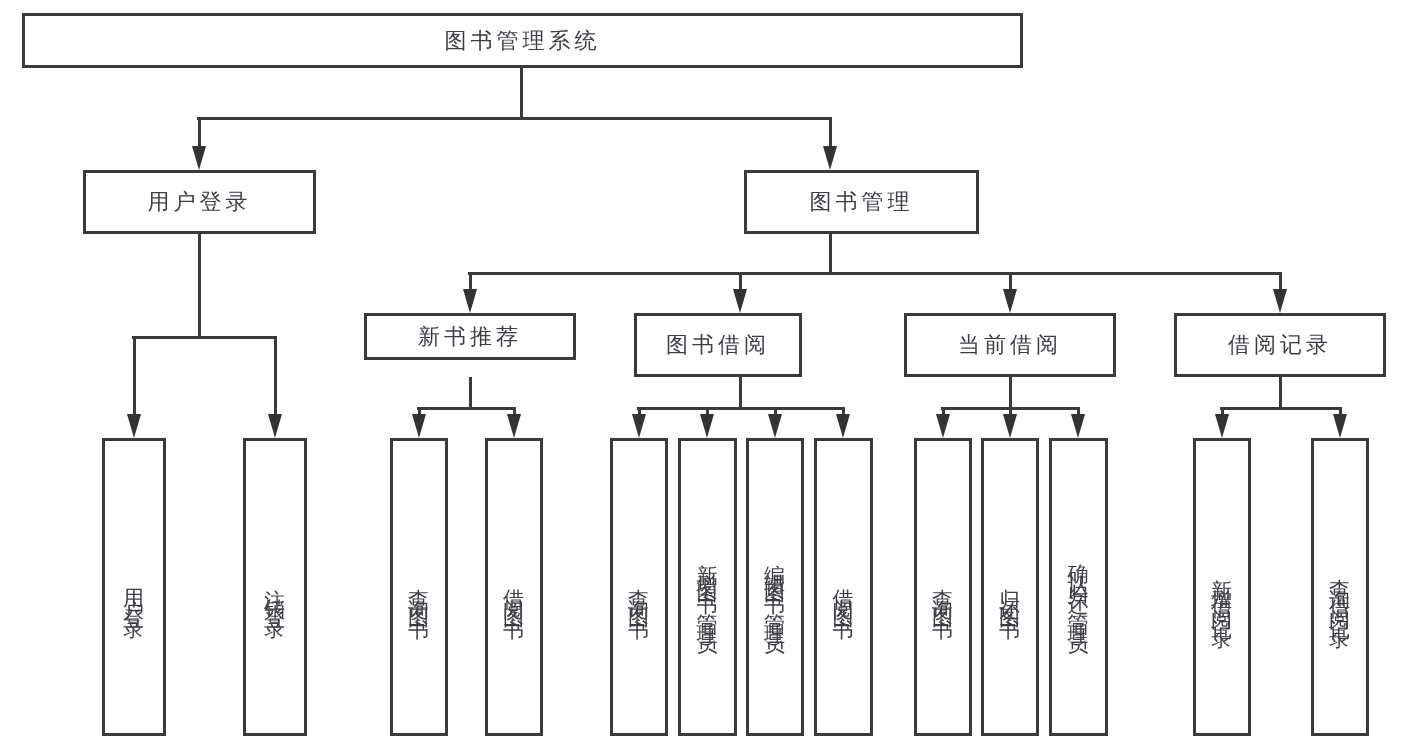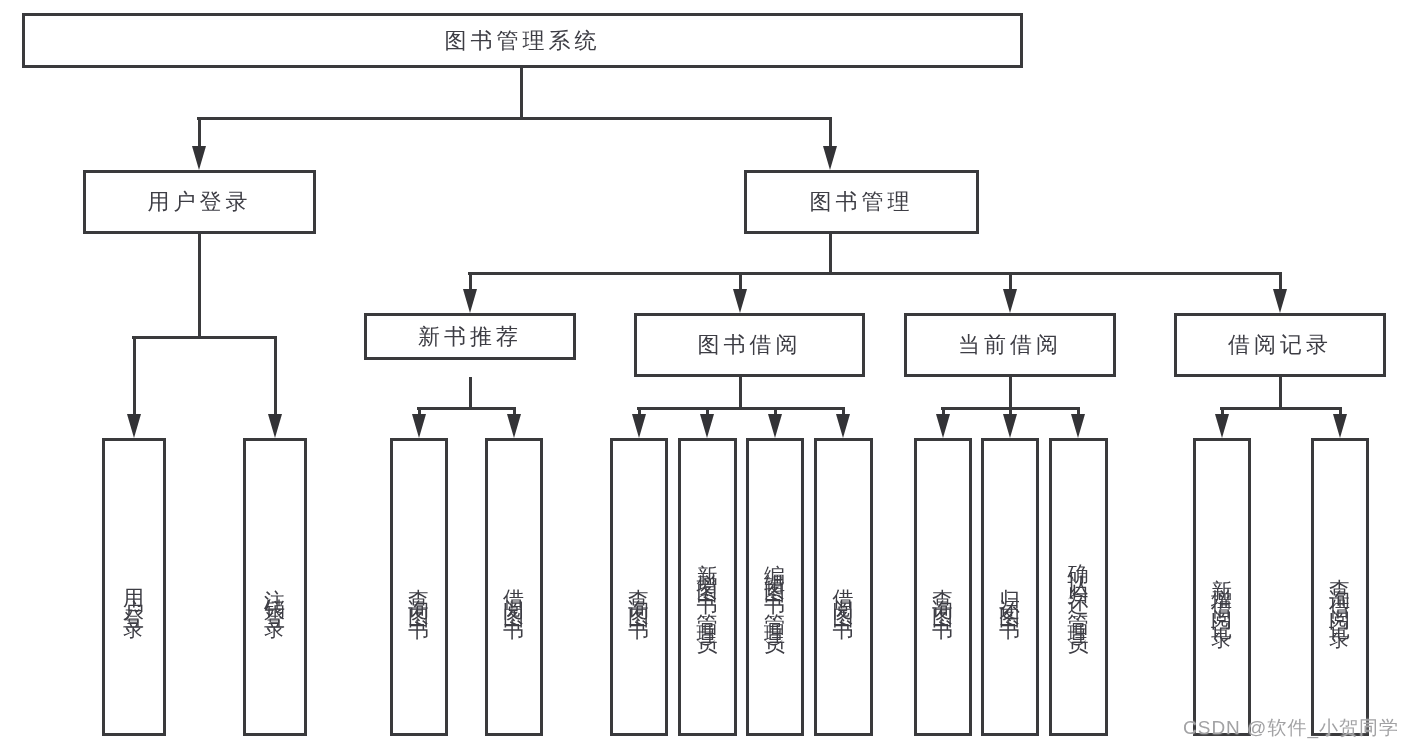--- a/index.html
+++ b/index.html
@@ -87,21 +87,21 @@
   <div class="vl" style="left:469px; top:272px; height:17px;"></div>
   <div class="ah" style="left:463px; top:289px;"></div>
   <div class="vl" style="left:739px; top:272px; height:17px;"></div>
   <div class="ah" style="left:733px; top:289px;"></div>
   <div class="vl" style="left:1009px; top:272px; height:17px;"></div>
   <div class="ah" style="left:1003px; top:289px;"></div>
   <div class="vl" style="left:1279px; top:272px; height:17px;"></div>
   <div class="ah" style="left:1273px; top:289px;"></div>
 
   <div class="node" style="left:364px; top:313px; width:212px; height:47px;">新书推荐</div>
-  <div class="node" style="left:634px; top:313px; width:231px; height:64px;">图书借阅</div>
+  <div class="node" style="left:634px; top:313px; width:168px; height:64px;">图书借阅</div>
   <div class="node" style="left:904px; top:313px; width:212px; height:64px;">当前借阅</div>
   <div class="node" style="left:1174px; top:313px; width:212px; height:64px;">借阅记录</div>
 
   <div class="vl" style="left:469px; top:377px; height:33px;"></div>
   <div class="hl" style="left:417px; top:407px; width:99px;"></div>
   <div class="vl" style="left:418px; top:407px; height:7px;"></div>
   <div class="ah" style="left:412px; top:414px;"></div>
   <div class="vl" style="left:513px; top:407px; height:7px;"></div>
   <div class="ah" style="left:507px; top:414px;"></div>
 
@@ -143,15 +143,14 @@
   <div class="node leaf" style="left:746px; top:438px; width:58px; height:298px;">编辑图书（管理员）</div>
   <div class="node leaf" style="left:814px; top:438px; width:59px; height:298px;">借阅图书</div>
 
   <div class="node leaf" style="left:914px; top:438px; width:58px; height:298px;">查询图书</div>
   <div class="node leaf" style="left:981px; top:438px; width:58px; height:298px;">归还图书</div>
   <div class="node leaf" style="left:1049px; top:438px; width:59px; height:298px;">确认归还（管理员）</div>
 
   <div class="node leaf" style="left:1193px; top:438px; width:58px; height:298px;">新增借阅记录</div>
   <div class="node leaf" style="left:1311px; top:438px; width:58px; height:298px;">查询借阅记录</div>
 
-  <div id="watermark">CSDN @软件_小贺同学</div>
 
 </div>
 
 </body></html>

